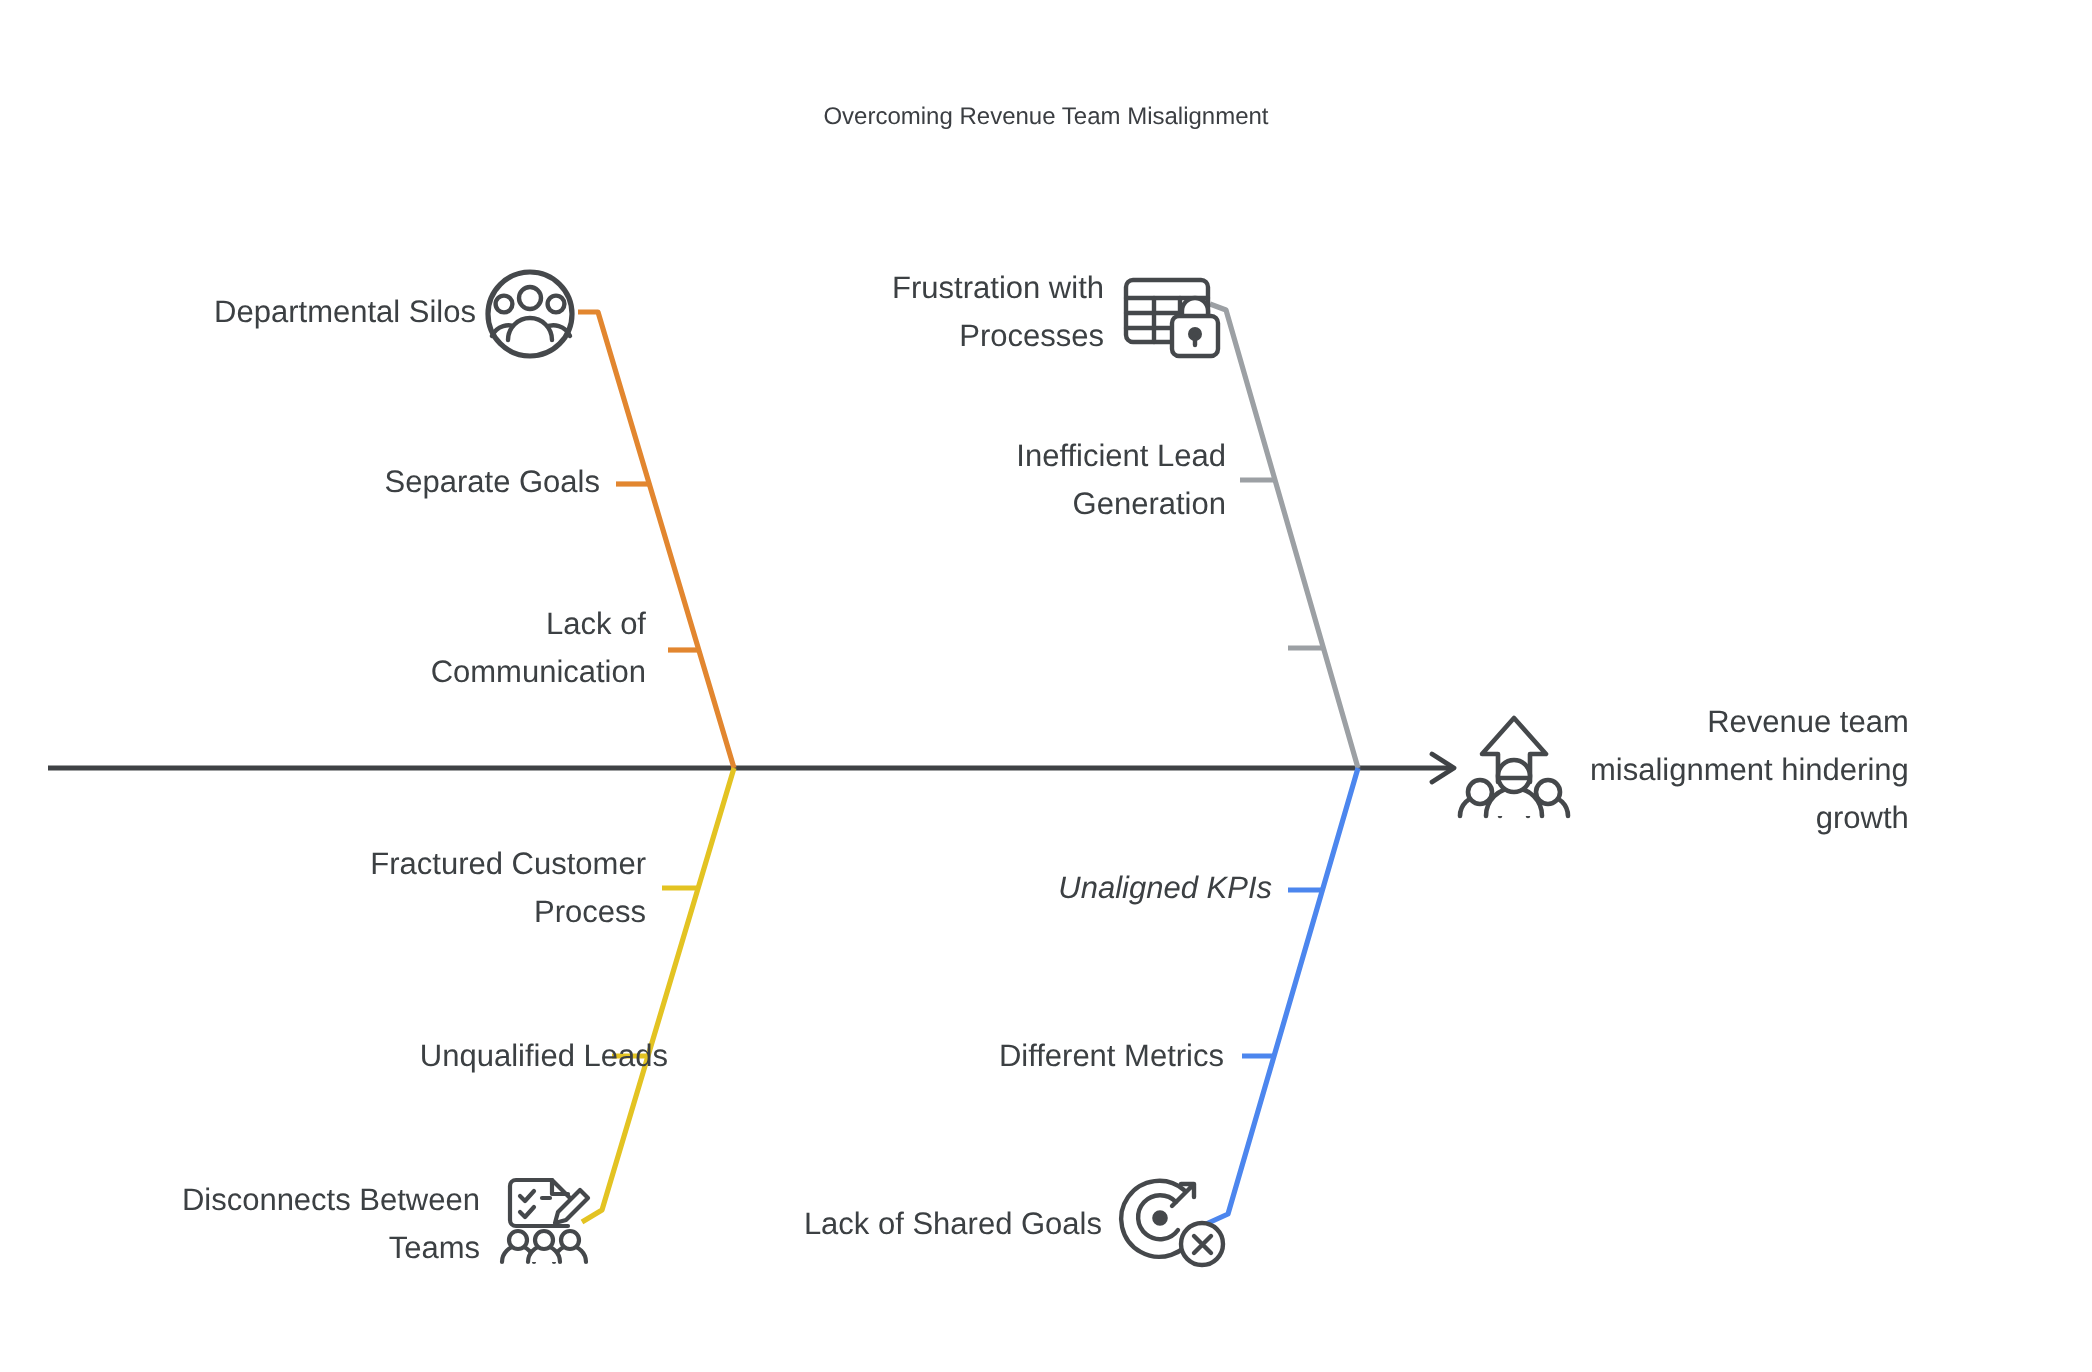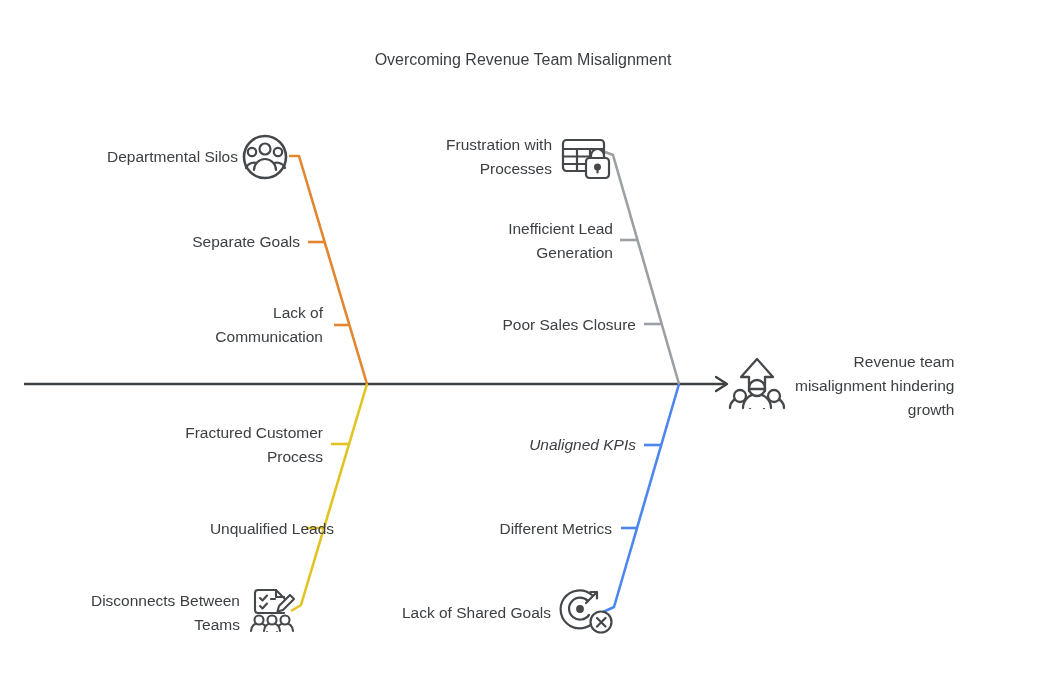--- a/index.html
+++ b/index.html
@@ -7,21 +7,21 @@
     position:relative;
     width:1046px;height:686px;
     background:#ffffff;
     font-family:"Liberation Sans","DejaVu Sans",sans-serif;
     color:#3c4043;
     overflow:hidden;
   }
   .layer{position:absolute;inset:0;}
   .title{
     position:absolute;left:0;right:0;top:51px;
-    text-align:center;font-size:16px;color:#3b3e42;
+    text-align:center;font-size:12px;color:#3b3e42;
   }
   .lbl{
     position:absolute;
     font-size:15.5px;line-height:24px;color:#3c4043;
   }
   .r{text-align:right;}
   .nw{white-space:nowrap;}
   .effect-line{display:block;white-space:nowrap;}
 </style>
 </head>
@@ -110,21 +110,20 @@
   </svg>
 
   <div class="title">Overcoming Revenue Team Misalignment</div>
 
   <div class="lbl r nw" style="right:808px;top:145px;">Departmental Silos</div>
   <div class="lbl r nw" style="right:746px;top:230px;">Separate Goals</div>
   <div class="lbl r" style="right:723px;top:301px;width:140px;">Lack of Communication</div>
 
   <div class="lbl r" style="right:433px;top:217px;width:125px;">Inefficient Lead Generation</div>
   <div class="lbl r" style="right:494px;top:133px;width:125px;">Frustration with Processes</div>
-  <div class="lbl r nw" style="right:410px;top:313px;">Poor Sales Closure</div>
 
   <div class="lbl r" style="right:723px;top:421px;width:170px;">Fractured Customer Process</div>
   <div class="lbl r nw" style="right:712px;top:517px;margin-left:40px;">Unqualified Leads</div>
   <div class="lbl r" style="right:806px;top:589px;width:160px;">Disconnects Between Teams</div>
 
   <div class="lbl r nw" style="right:410px;top:433px;font-style:italic;">Unaligned KPIs</div>
   <div class="lbl r nw" style="right:434px;top:517px;">Different Metrics</div>
   <div class="lbl r nw" style="right:495px;top:601px;">Lack of Shared Goals</div>
 
   <div class="lbl" style="left:795px;top:350px;text-align:right;">

